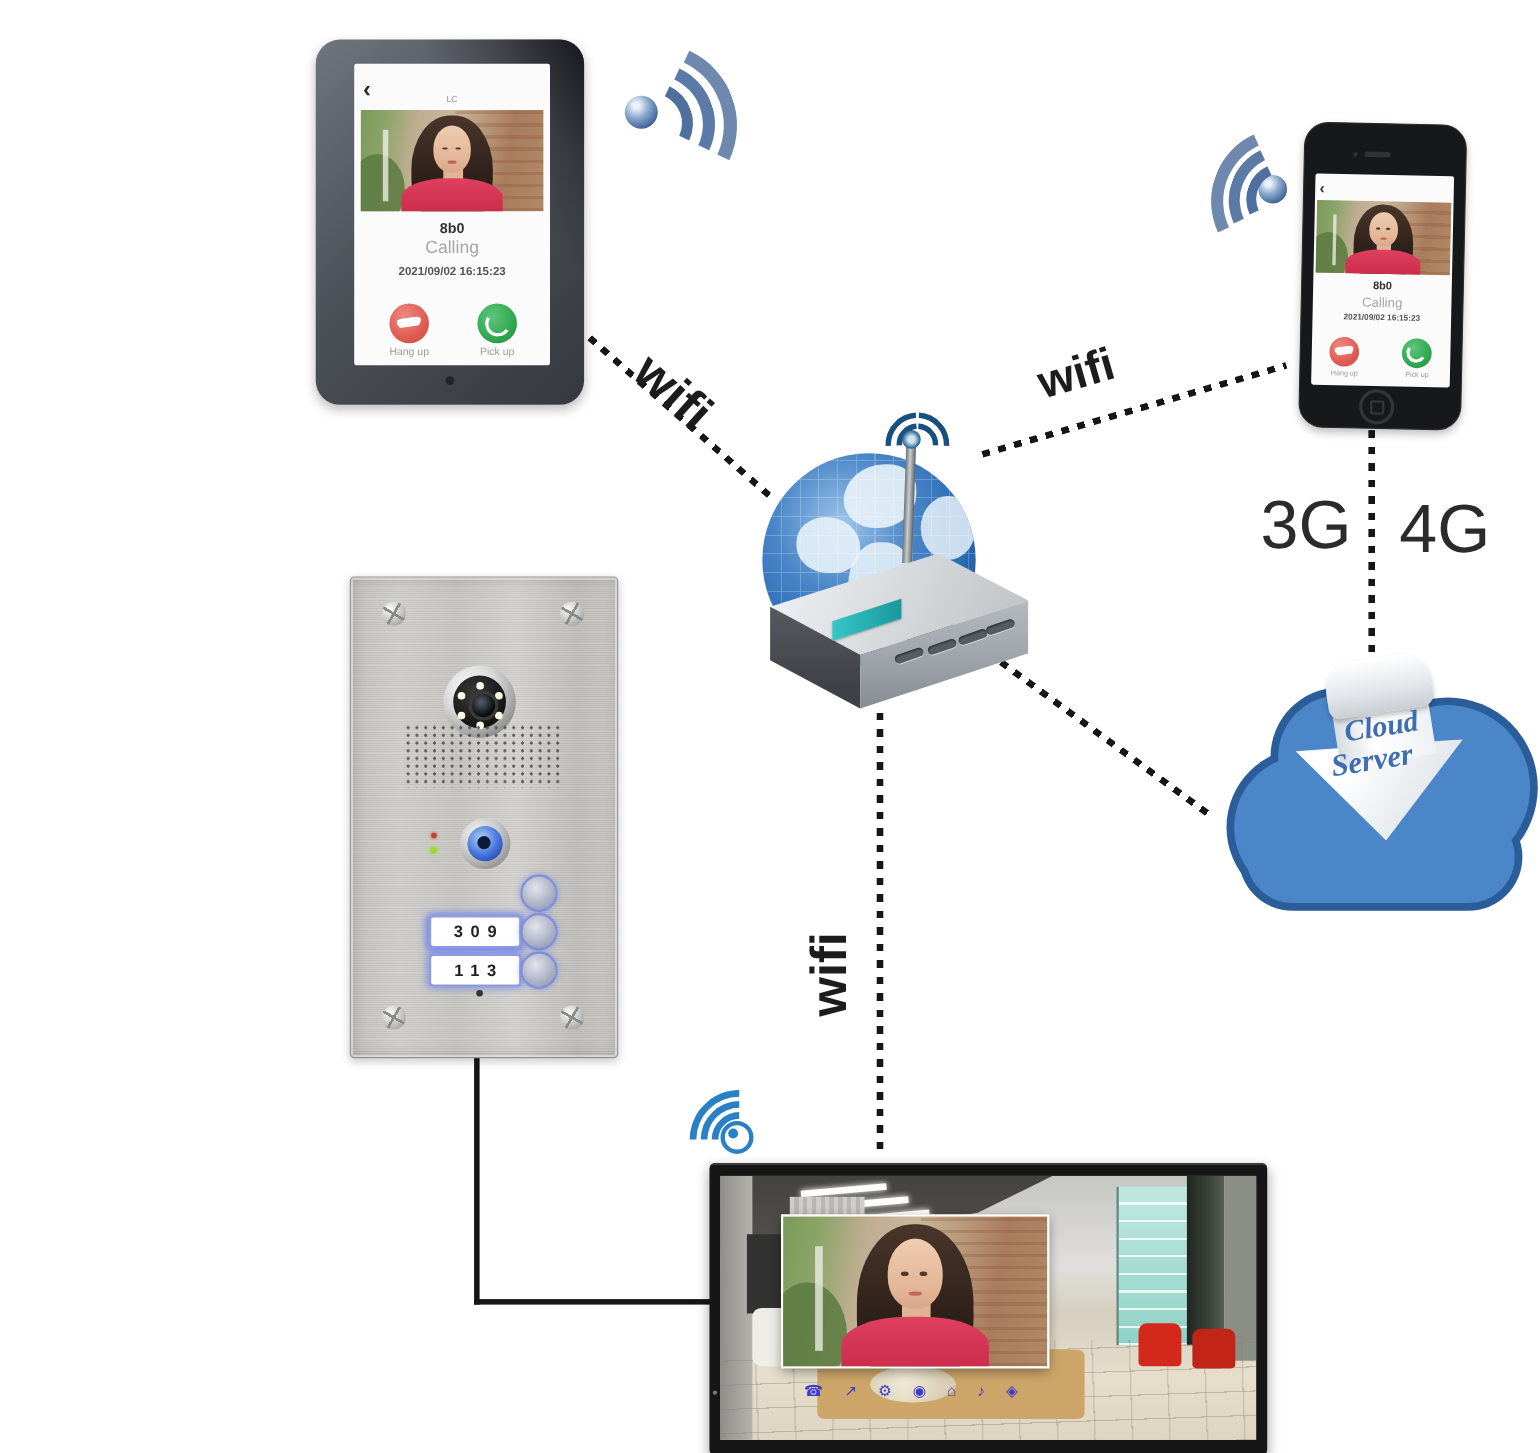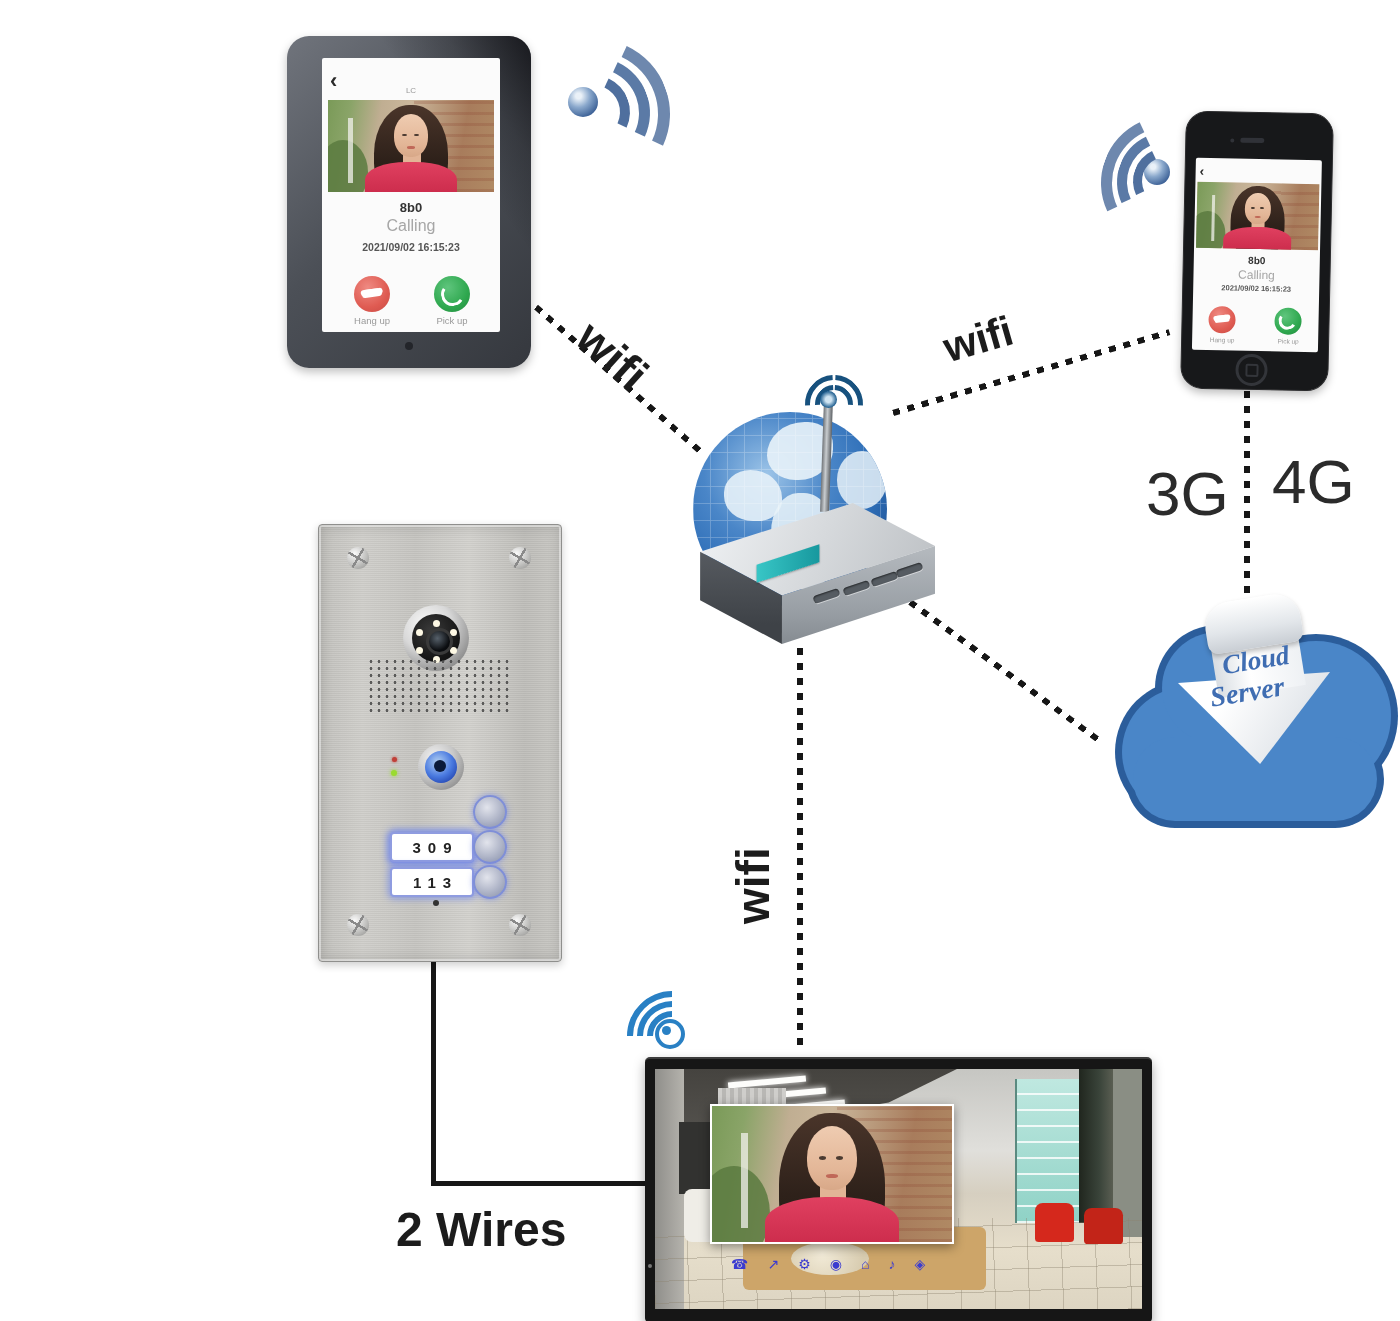--- a/index.html
+++ b/index.html
@@ -98,23 +98,22 @@
   <div class="dot-v" style="left:1244px;top:391px;height:211px;"></div>
   <div class="dot-h" style="left:910px;top:599px;width:239px;transform:rotate(36.2deg);"></div>
   <div class="dot-v" style="left:797px;top:648px;height:404px;"></div>
 
   <div class="wire" style="left:431px;top:956px;width:5px;height:230px;"></div>
   <div class="wire" style="left:431px;top:1181px;width:222px;height:5px;"></div>
 
   <span class="lbl" style="left:602px;top:310px;font-size:46px;transform:rotate(42deg);transform-origin:0 0;">wifi</span>
   <span class="lbl" style="left:938px;top:326px;font-size:42px;transform:rotate(-16deg);transform-origin:0 0;">wifi</span>
   <span class="lbl" style="left:726px;top:924px;font-size:46px;transform:rotate(-90deg);transform-origin:0 0;">wifi</span>
-  <span class="big-g" style="left:1146px;top:458px;">3G</span>
+  <span class="big-g" style="left:1146px;top:442px;">3G</span>
   <span class="big-g" style="left:1272px;top:446px;">4G</span>
-  <span class="lbl" style="left:396px;top:1202px;font-size:48px;font-weight:bold;">2 Wires</span>
 
   <div>
     <div class="wifi-dot" style="left:568px;top:87px;width:30px;height:30px;"></div>
     <div class="arc" style="left:556px;top:75px;width:54px;height:54px;border-width:10px;border-right-color:#4f6f9e;transform:rotate(-20deg);"></div>
     <div class="arc" style="left:538px;top:57px;width:90px;height:90px;border-width:11px;border-right-color:#5b7aa6;transform:rotate(-20deg);"></div>
     <div class="arc" style="left:520px;top:39px;width:126px;height:126px;border-width:12px;border-right-color:#6e88ae;transform:rotate(-20deg);"></div>
   </div>
 
   <div>
     <div class="wifi-dot" style="left:1144px;top:159px;width:26px;height:26px;"></div>

